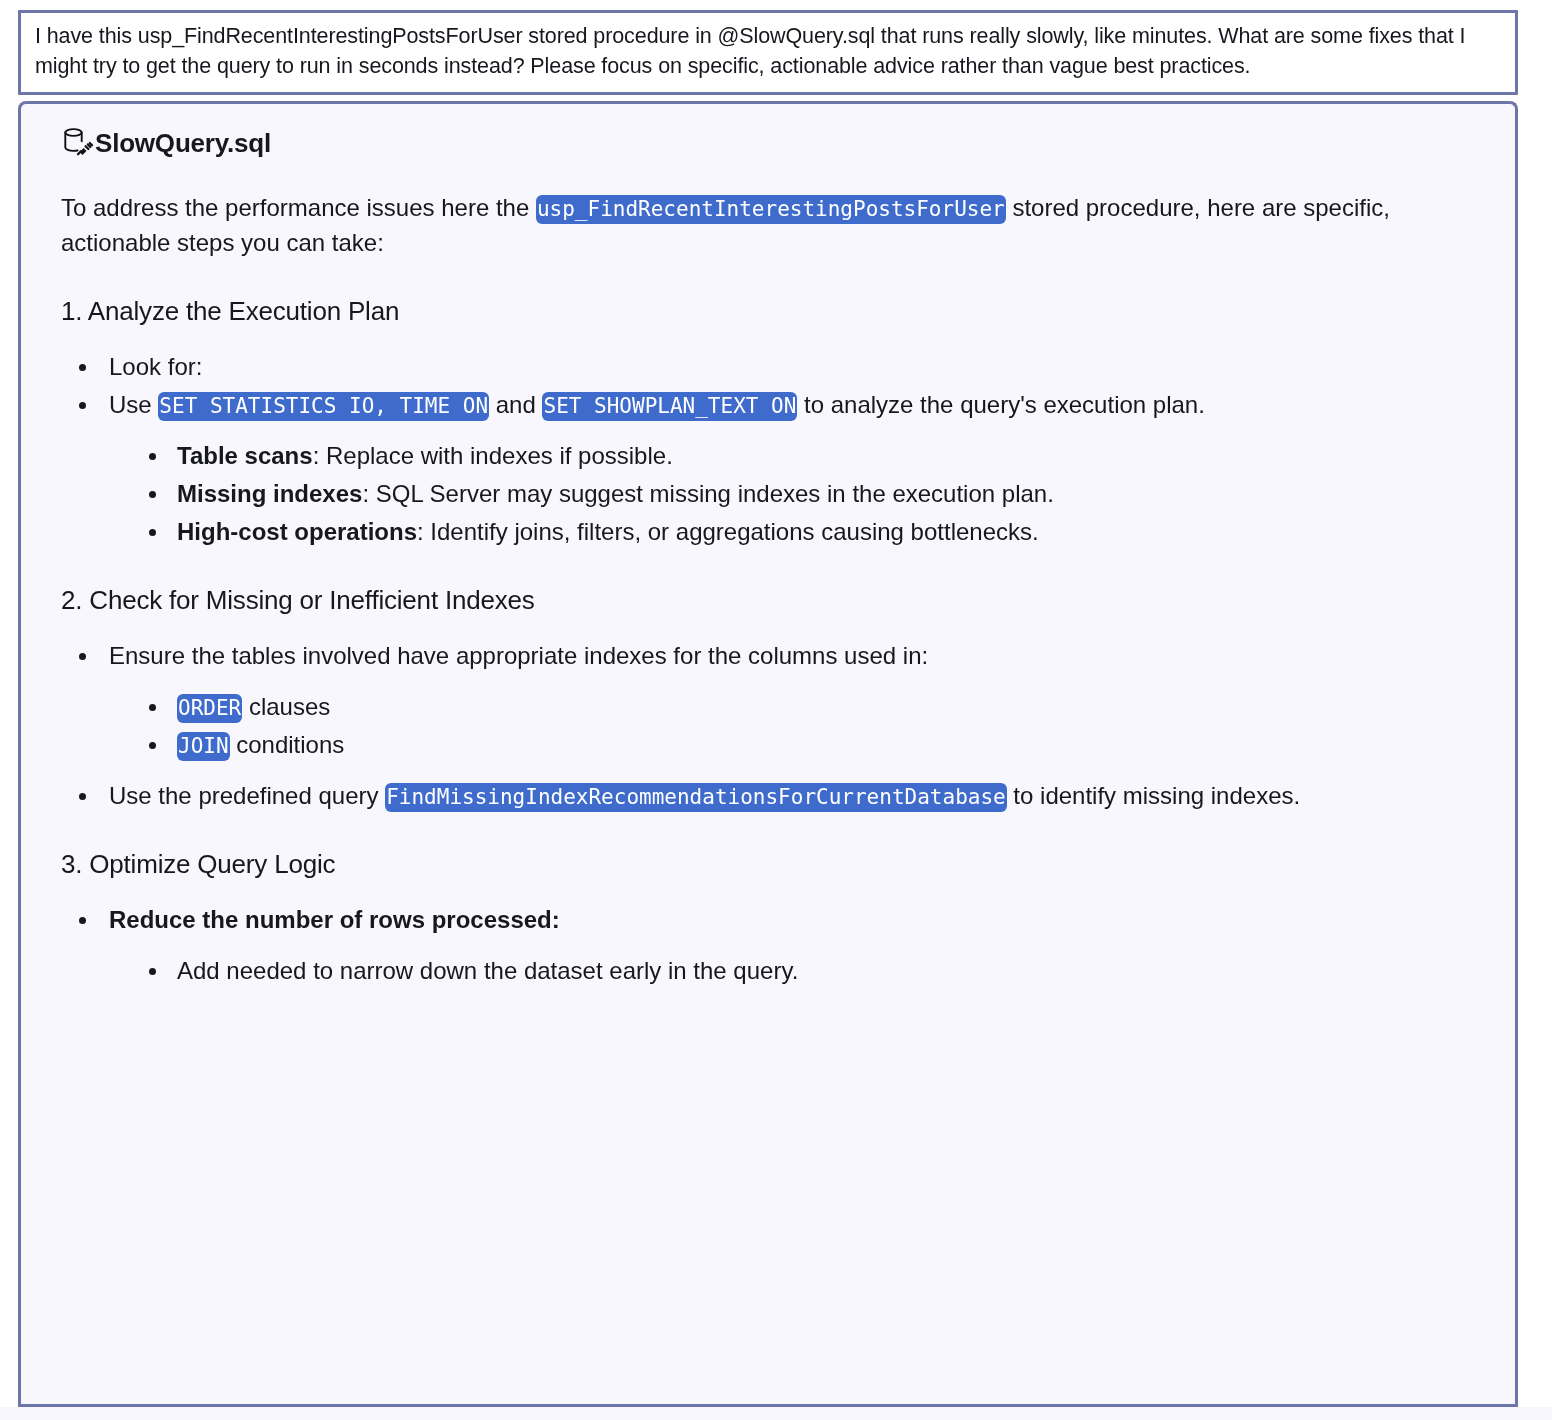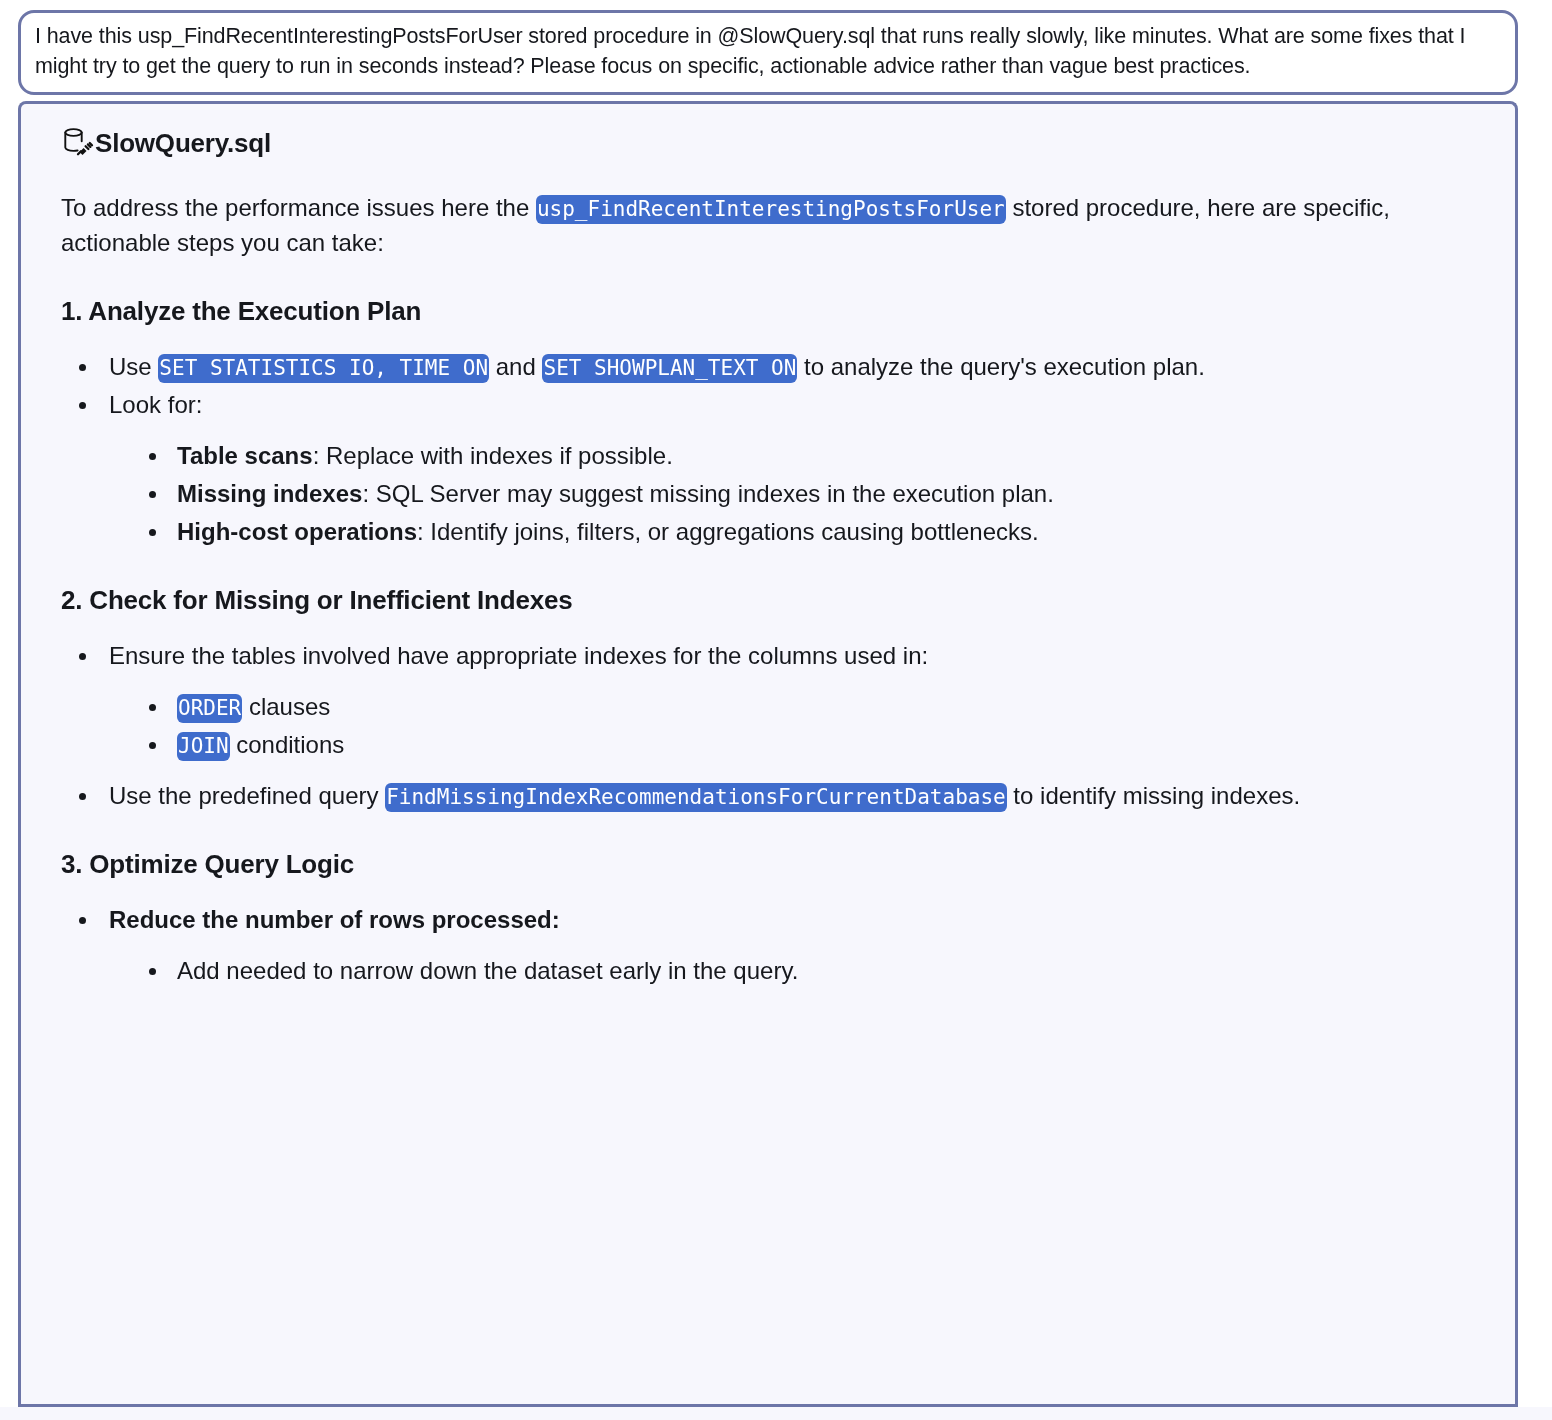--- a/index.html
+++ b/index.html
@@ -17,21 +17,21 @@
 
   
   #prompt-box {
     position: absolute;
     left: 18px;
     top: 10px;
     width: 1500px;
     box-sizing: border-box;
     background: #ffffff;
     border: 3px solid #6d76a8;
-    border-radius: 16px;
+    border-radius: 1px;
     padding: 9px 14px 10px 14px;
   }
   #prompt-text {
     font-size: 21.5px;
     line-height: 1.39;
     color: #16181d;
     letter-spacing: -0.1px;
     white-space: pre-wrap;
   }
 
@@ -75,21 +75,21 @@
   
   .para {
     font-size: 24px;
     line-height: 1.46;
     color: #16181d;
     margin: 0 0 16px 0;
     max-width: 1400px;
   }
   h3.section-heading {
     font-size: 26px;
-    font-weight: bold;
+    font-weight: normal;
     color: #16181d;
     margin: 36px 0 22px 0;
     letter-spacing: -0.2px;
   }
 
   ul {
     margin: 0;
     padding: 0;
     list-style: none;
   }
@@ -172,22 +172,22 @@
       <span id="file-name">SlowQuery.sql</span>
     </div>
 
     <p class="para">
       <span>To address the performance issues here the </span><code class="hl">usp_FindRecentInterestingPostsForUser</code><span> stored procedure, here are specific, actionable steps you can take:</span>
     </p>
 
     <div id="sections-root">
         <h3 class="section-heading">1. Analyze the Execution Plan</h3>
         <ul class="level1">
+          <li class="bullet"><span class="bullet-dot"></span><span><span>Look for:</span></span></li>
           <li class="bullet"><span class="bullet-dot"></span><span><span>Use </span><code class="hl">SET STATISTICS IO, TIME ON</code><span> and </span><code class="hl">SET SHOWPLAN_TEXT ON</code><span> to analyze the query's execution plan.</span></span></li>
-          <li class="bullet"><span class="bullet-dot"></span><span><span>Look for:</span></span></li>
           <li>
             <ul class="level2">
               <li class="bullet"><span class="bullet-dot"></span><span><span class="b">Table scans</span><span>: Replace with indexes if possible.</span></span></li>
               <li class="bullet"><span class="bullet-dot"></span><span><span class="b">Missing indexes</span><span>: SQL Server may suggest missing indexes in the execution plan.</span></span></li>
               <li class="bullet"><span class="bullet-dot"></span><span><span class="b">High-cost operations</span><span>: Identify joins, filters, or aggregations causing bottlenecks.</span></span></li>
             </ul>
           </li>
         </ul>
         <h3 class="section-heading">2. Check for Missing or Inefficient Indexes</h3>
         <ul class="level1">

